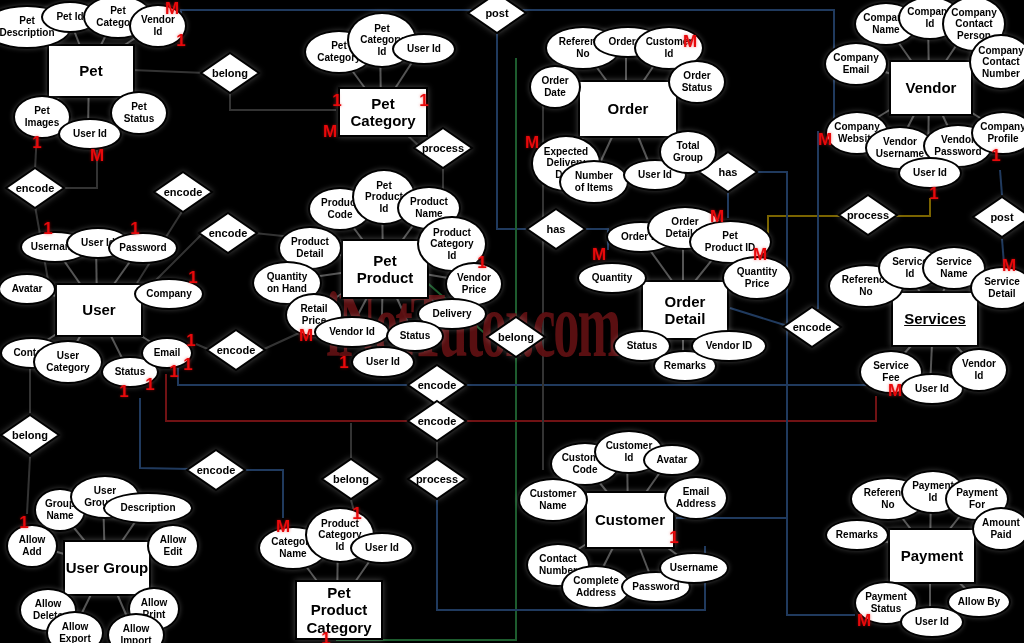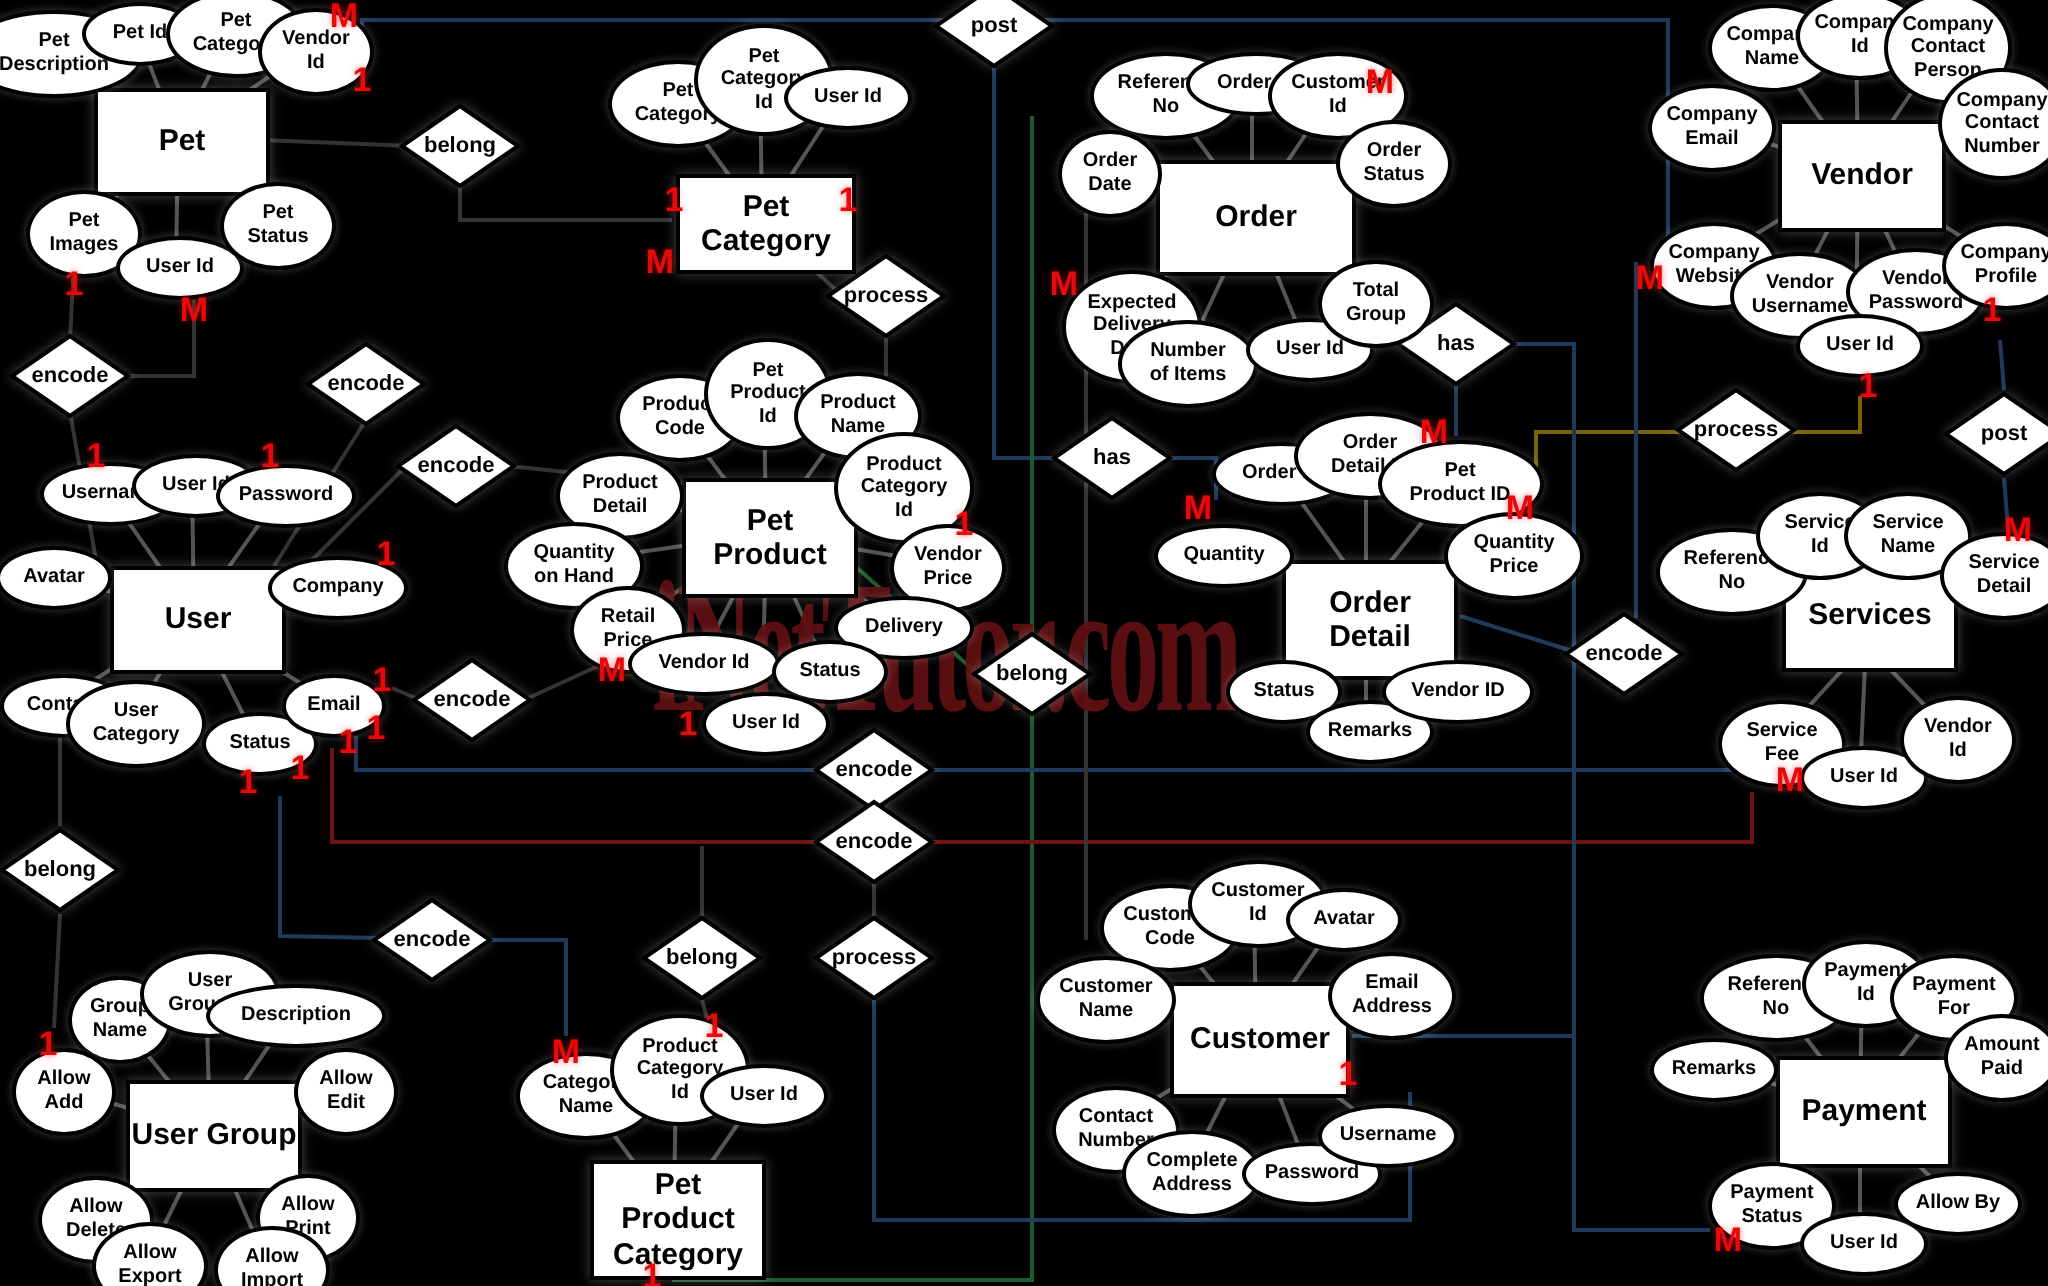--- a/index.html
+++ b/index.html
@@ -189,21 +189,21 @@
       <polygon points="812,307 841,327 812,347 783,327" fill="#ffffff" stroke="#000000" stroke-width="2"></polygon>
     </svg>
   <div id="shapes-layer">
       <div class="entity" style="left: 47px; top: 44px; width: 84px; height: 50px;">Pet</div>
       <div class="entity" style="left: 338px; top: 87px; width: 86px; height: 46px;">Pet Category</div>
       <div class="entity" style="left: 578px; top: 80px; width: 96px; height: 54px;">Order</div>
       <div class="entity" style="left: 889px; top: 60px; width: 80px; height: 52px;">Vendor</div>
       <div class="entity" style="left: 55px; top: 283px; width: 84px; height: 50px;">User</div>
       <div class="entity" style="left: 341px; top: 239px; width: 84px; height: 56px;">Pet Product</div>
       <div class="entity" style="left: 641px; top: 280px; width: 84px; height: 56px;">Order Detail</div>
-      <div class="entity" style="left: 891px; top: 280px; width: 84px; height: 52px;">Services</div>
+      <div class="entity" style="left: 891px; top: 291px; width: 84px; height: 52px; text-decoration: underline;">Services</div>
       <div class="entity" style="left: 63px; top: 540px; width: 84px; height: 52px;">User Group</div>
       <div class="entity" style="left: 295px; top: 580px; width: 84px; height: 56px;">Pet Product Category</div>
       <div class="entity" style="left: 585px; top: 491px; width: 86px; height: 54px;">Customer</div>
       <div class="entity" style="left: 888px; top: 528px; width: 84px; height: 52px;">Payment</div>
       <div class="attr" style="left: -17.65px; top: 5px; width: 85.3px; height: 40px;">Pet
 Description</div>
       <div class="attr pk" style="left: 41.1px; top: 1px; width: 53.8px; height: 28px;">Pet Id</div>
       <div class="attr" style="left: 82.8px; top: -5px; width: 66.4px; height: 40px;">Pet
 Category</div>
       <div class="attr" style="left: 129.1px; top: 4px; width: 53.8px; height: 40px;">Vendor

